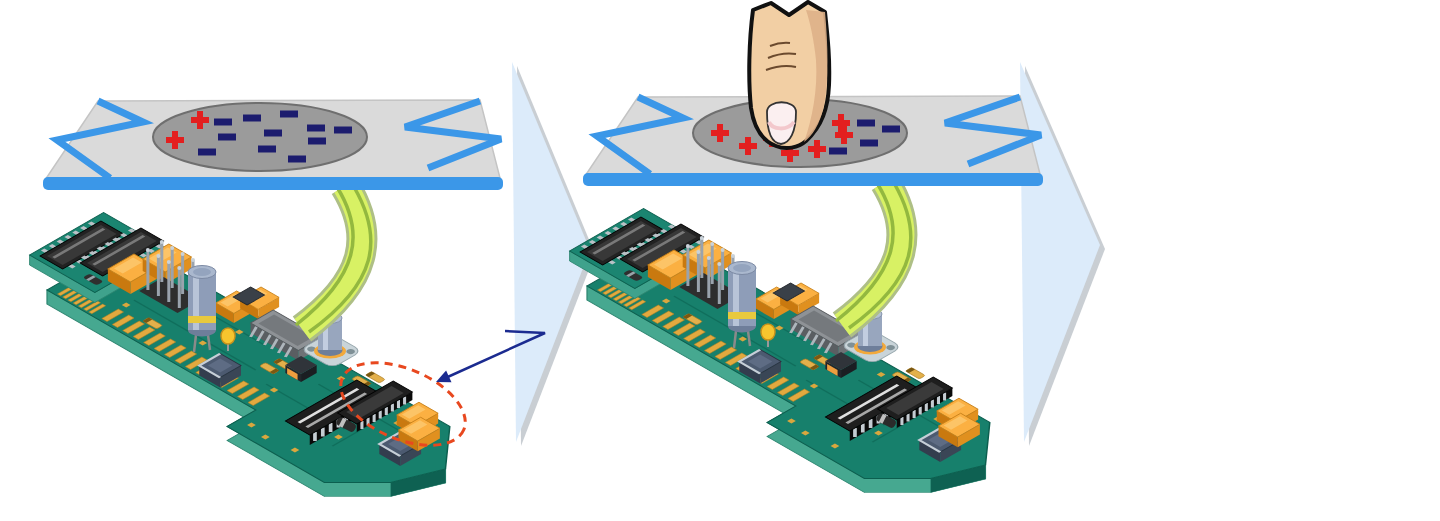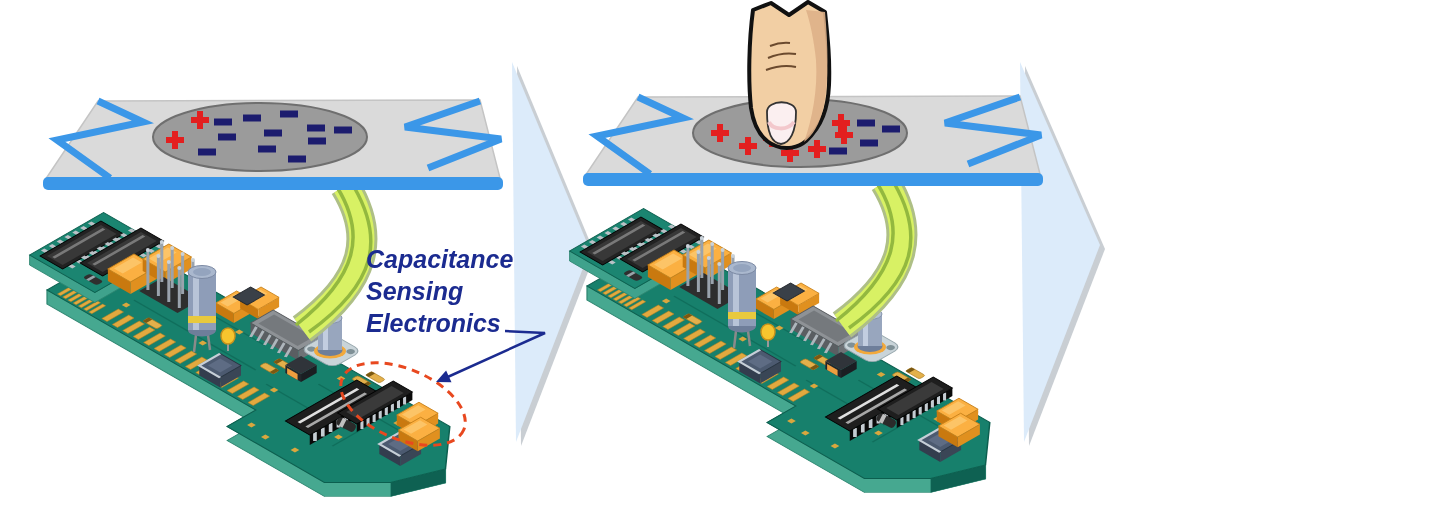--- a/index.html
+++ b/index.html
@@ -334,23 +334,20 @@
                C748,80 749,40 753,10 Z" fill="#F2CFA4" stroke="#111111" stroke-width="4" stroke-linejoin="round"></path>
       <path d="M806,10 L825,12 C828,45 829,80 824,105 C820,125 812,136 804,142
                C812,120 818,90 816,60 C814,40 810,22 806,10 Z" fill="#DEB088" opacity="0.9"></path>
       <path d="M770,46 q10,-4 20,-3 M768,58 q14,-6 28,-4 M766,70 q16,-6 30,-3" fill="none" stroke="#6B4A2E" stroke-width="2"></path>
       <path d="M767,112 C767,99 796,99 796,112 C796,132 790,143 781,144 C771,143 767,130 767,112 Z" fill="#FBEFF0" stroke="#333" stroke-width="1.8"></path>
       <path d="M769,122 C772,130 788,131 794,122" fill="none" stroke="#F3C8CC" stroke-width="4"></path>
     </g>
   </g>
 </svg>
 
-<div class="callout-label">Capacitance
-Sensing
-Electronics</div>
 
 <div>
   <div class="step">
     
     
   </div>
   <div class="step">
     
     
   </div>

